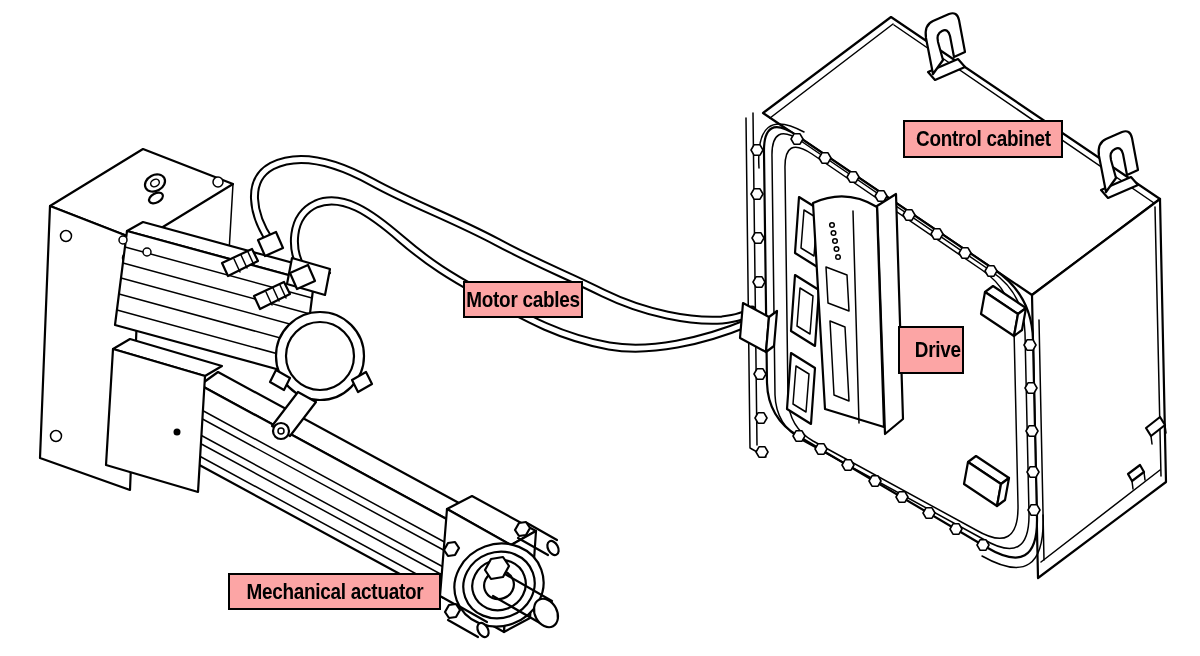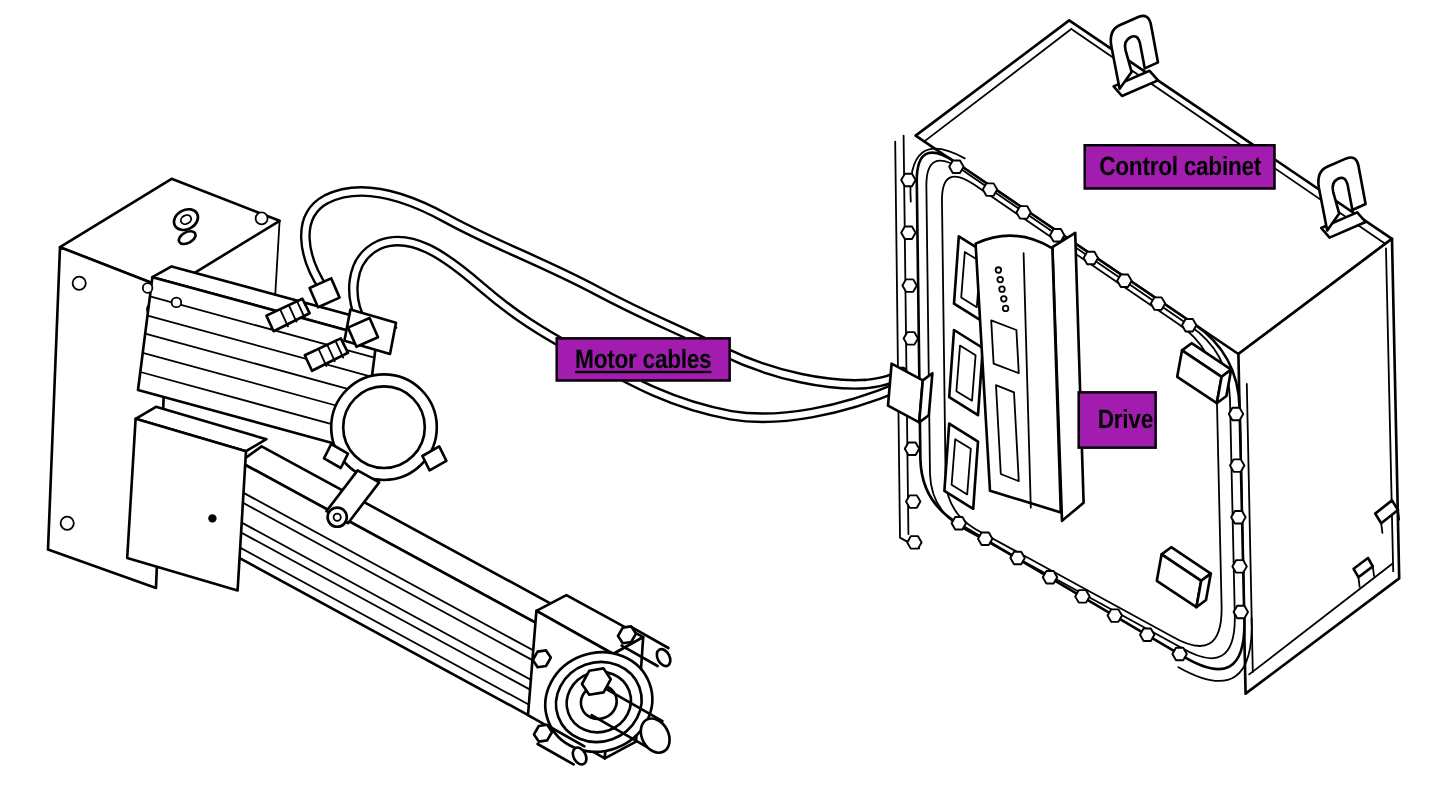--- a/index.html
+++ b/index.html
@@ -6,25 +6,25 @@
   .stage{position:relative;width:1200px;height:656px;background:#ffffff;overflow:hidden;
          font-family:"Liberation Sans",sans-serif;}
   .stage svg{position:absolute;left:0;top:0;}
   .ln{fill:#ffffff;stroke:#000000;stroke-width:2.2;stroke-linejoin:round;stroke-linecap:round;}
   .nf{fill:none;stroke:#000000;stroke-width:2.2;stroke-linejoin:round;stroke-linecap:round;}
   .tn{fill:none;stroke:#000000;stroke-width:1.5;stroke-linejoin:round;stroke-linecap:round;}
   .wt{fill:#ffffff;stroke:#000000;stroke-width:1.5;stroke-linejoin:round;}
   .cbl-out{fill:none;stroke:#000000;stroke-width:9;stroke-linecap:round;}
   .cbl-in{fill:none;stroke:#ffffff;stroke-width:5;stroke-linecap:round;}
   .callout{position:absolute;display:flex;align-items:center;justify-content:center;
-           background:#a21caf;border:2.5px solid #000000;color:#000000;
+           background:#fca5a5;border:2.5px solid #000000;color:#000000;
            font-weight:700;font-size:22px;white-space:nowrap;box-sizing:border-box;}
   .callout>span{display:inline-block;transform:scaleX(0.86);letter-spacing:-0.3px;}
   #lbl-motor   {left:138px;top:310px;width:253px;height:34px;}
-  #lbl-cables  {left:463px;top:281px;width:146px;height:37px;text-decoration:underline;}
+  #lbl-cables  {left:463px;top:281px;width:120px;height:37px;}
   #lbl-cabinet {left:903px;top:120px;width:160px;height:38px;}
   #lbl-drive   {left:898px;top:326px;width:66px; height:48px;padding-left:14px;}
   #lbl-actuator{left:228px;top:573px;width:213px;height:37px;}
 </style>
 </head>
 <body>
 
 <div class="stage">
 
 <svg width="1200" height="656" viewBox="0 0 1200 656" xmlns="http://www.w3.org/2000/svg">
@@ -231,14 +231,17 @@
 
 <div class="callout" id="lbl-cables">
   <span>Motor cables</span>
 </div>
 <div class="callout" id="lbl-cabinet">
   <span>Control cabinet</span>
 </div>
 <div class="callout" id="lbl-drive">
   <span>Drive</span>
 </div>
+<div class="callout" id="lbl-actuator">
+  <span>Mechanical actuator</span>
+</div>
 
 </div>
 
 </body></html>

